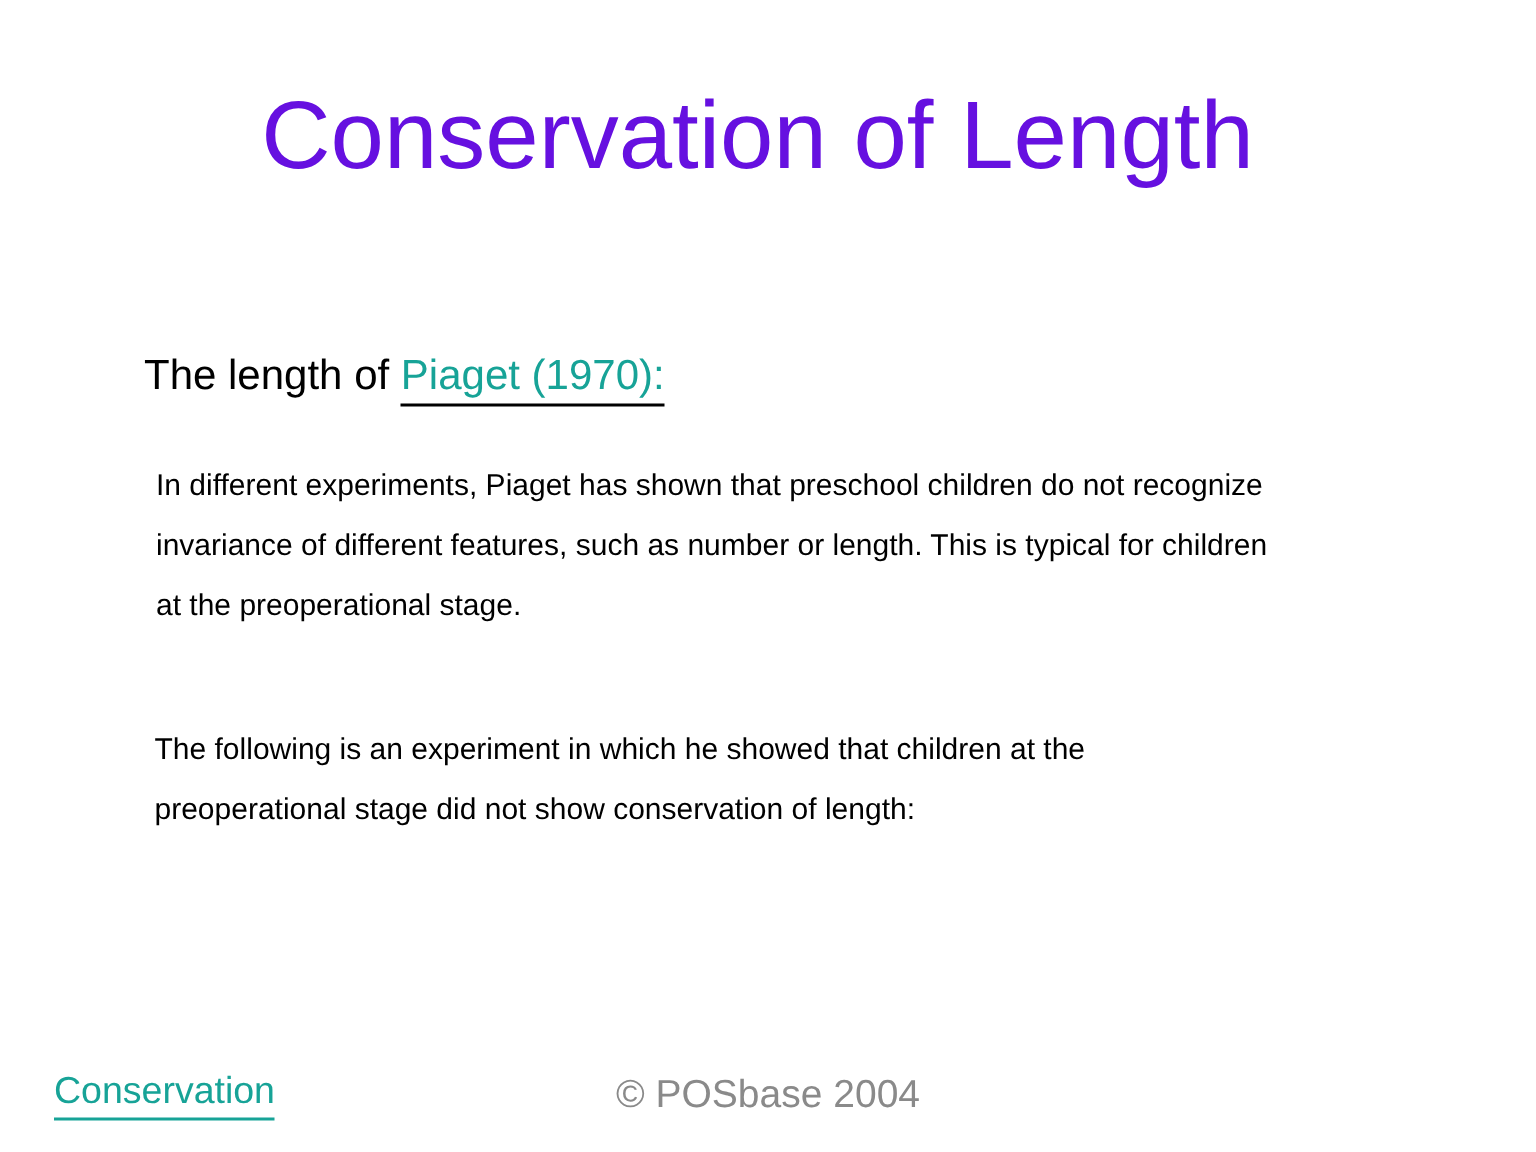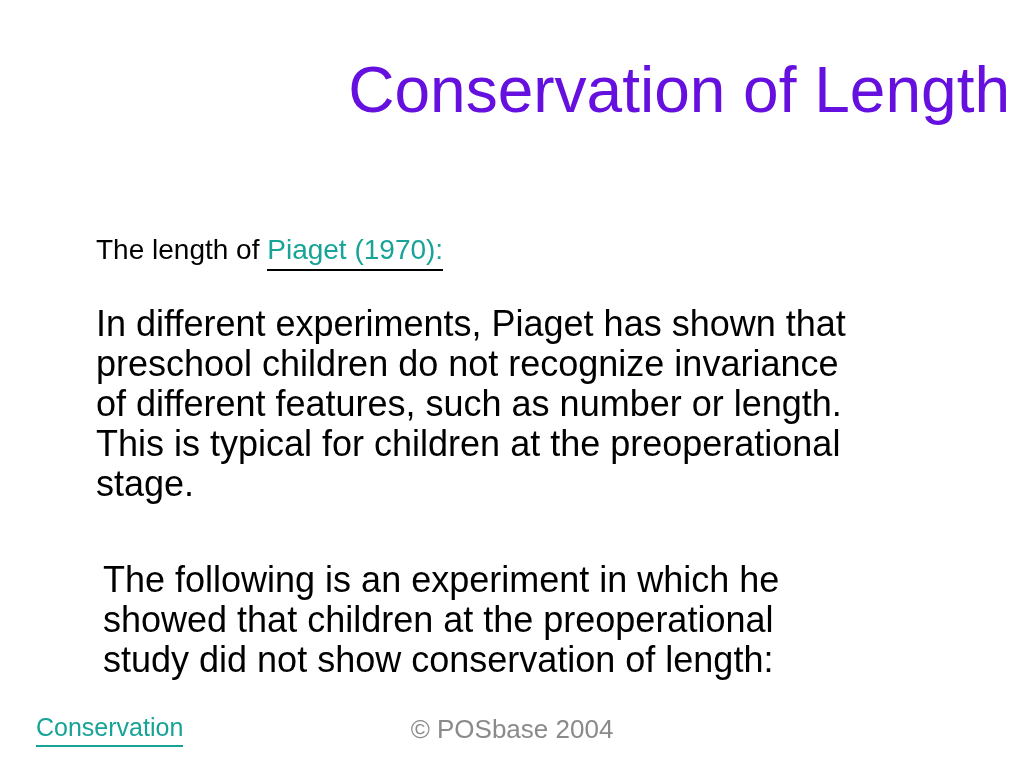--- a/index.html
+++ b/index.html
@@ -19,21 +19,21 @@
     height: 768px;
     background: #ffffff;
   }
 
   
   .slide-title {
     position: absolute;
     left: 0;
     top: 58px;
     width: 1010px;
-    text-align: right;
+    text-align: center;
     font-size: 64px;
     line-height: 1.0;
     font-weight: 400;
     color: #6610e0;
     letter-spacing: 0px;
     white-space: nowrap;
   }
 
   
   .body-block {
@@ -52,24 +52,24 @@
   .lead-line .plain { color: #000000; }
   .citation {
     color: #17a397;
     border-bottom: 2px solid #000000;
     padding-bottom: 4px;
     display: inline-block;
     line-height: 30px;
   }
 
   .para {
-    font-size: 36px;
+    font-size: 20px;
     line-height: 40px;
     color: #000000;
-    margin: 0;
+    margin: 8px;
     width: 760px;
   }
   .para-1 { margin-top: 33px; }
   .para-2 {
     margin-top: 56px;
     margin-left: 7px;
     width: 730px;
   }
 
   
@@ -110,21 +110,21 @@
   <div class="slide-title">Conservation of Length</div>
 
   <div class="body-block">
 
     <div class="lead-line">
       <span class="plain">The length of </span><span class="citation">Piaget (1970):</span>
     </div>
 
     <p class="para para-1">In different experiments, Piaget has shown that preschool children do not recognize invariance of different features, such as number or length. This is typical for children at the preoperational stage.</p>
 
-    <p class="para para-2">The following is an experiment in which he showed that children at the preoperational study did not show conservation of length:</p>
+    <p class="para para-2">The following is an experiment in which he showed that children at the preoperational stage did not show conservation of length:</p>
 
   </div>
 
   <div class="footer">
     <span class="contributor">Conservation</span>
     <span class="copyright">© POSbase 2004</span>
   </div>
 
 </div>
 

